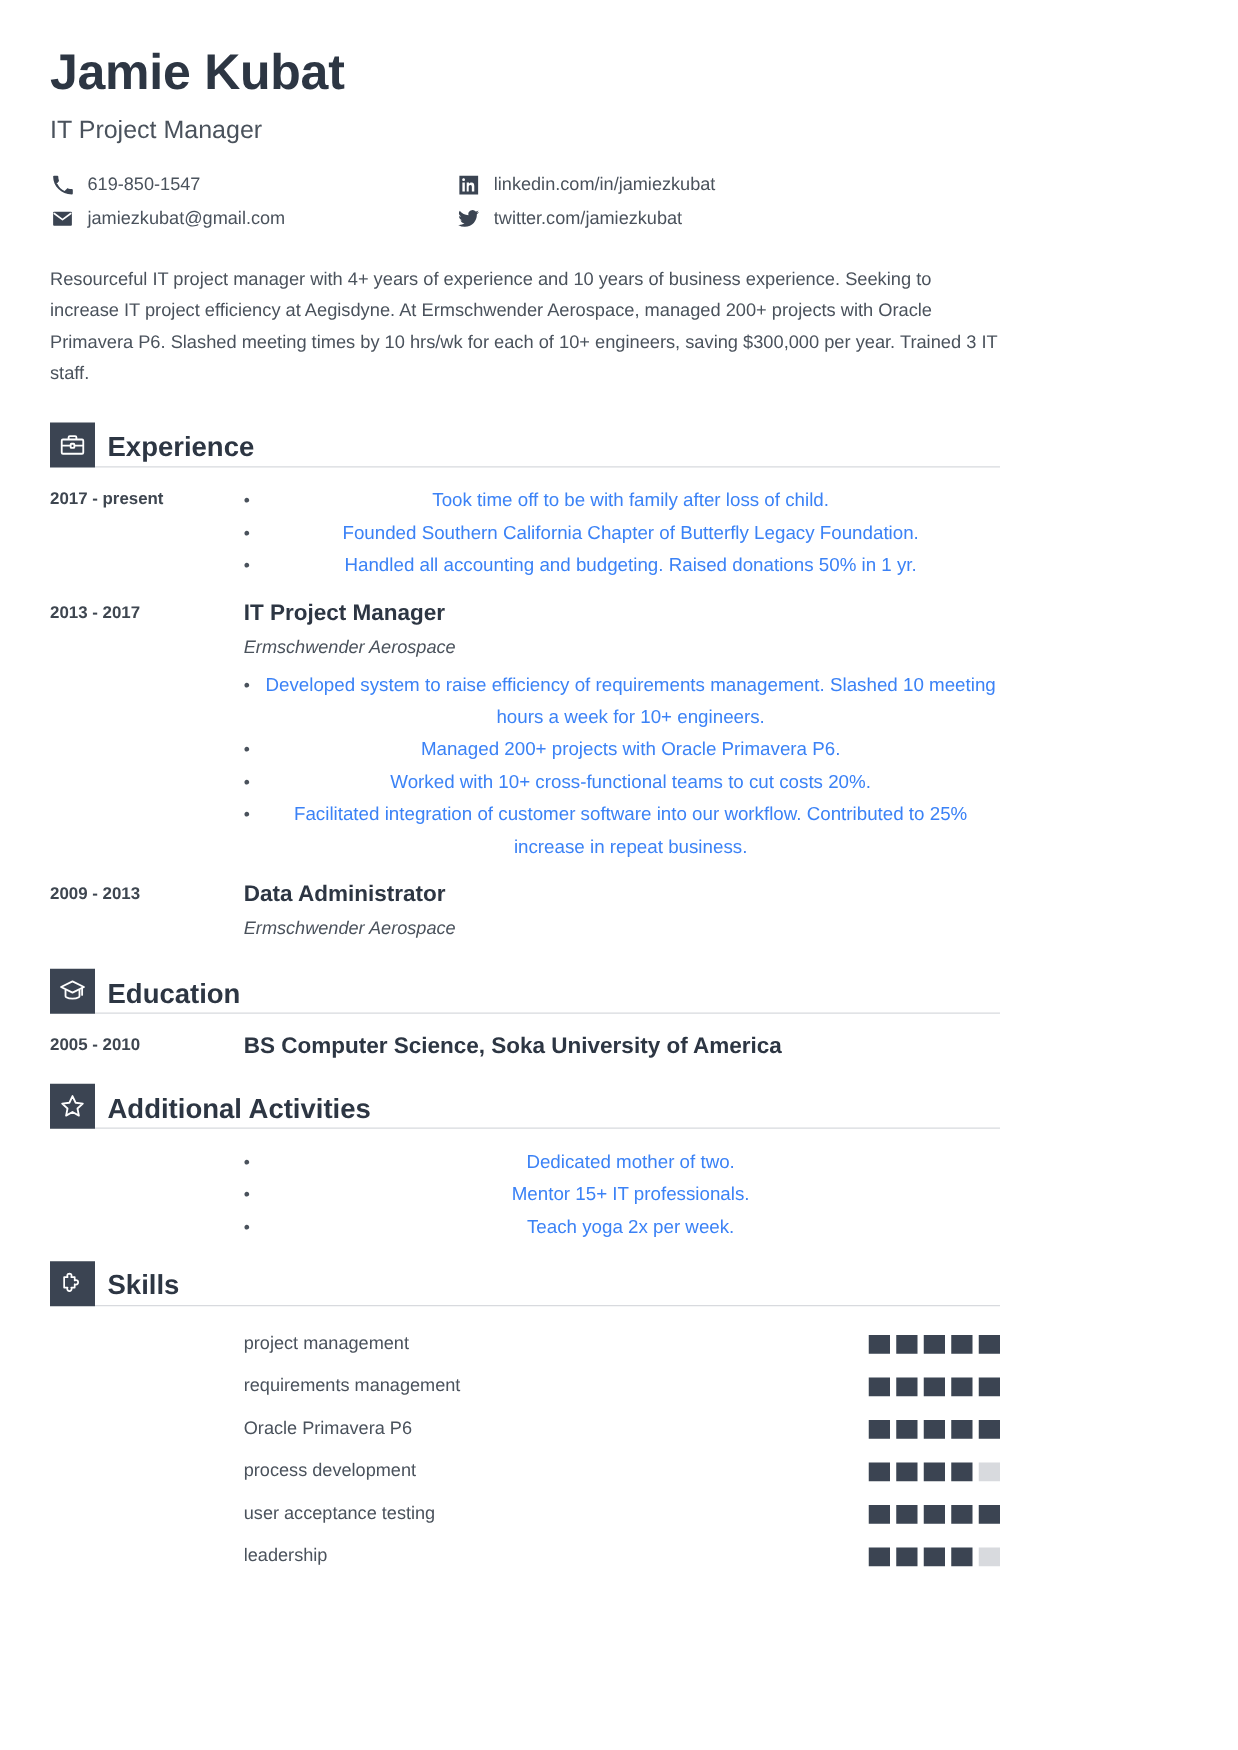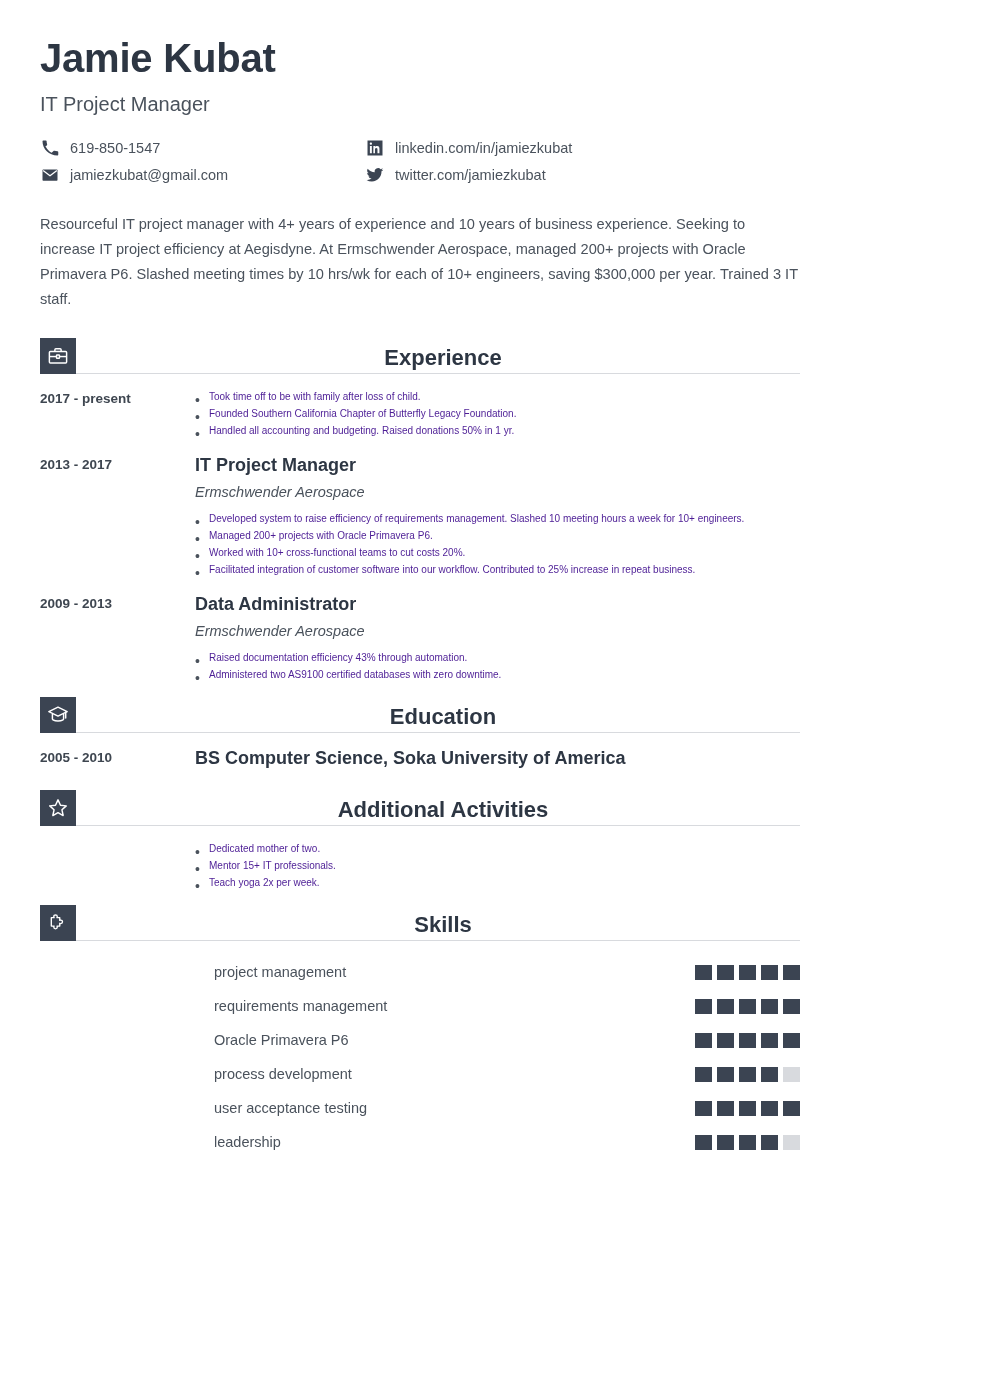--- a/index.html
+++ b/index.html
@@ -90,21 +90,20 @@
     flex: 0 0 36px;
   }
   .section-icon svg { display: block; }
   .section-title-wrap {
     flex: 1 1 auto;
     display: flex;
     flex-direction: column;
     justify-content: flex-end;
     padding-left: 10px;
     border-bottom: 1px solid #d8dade;
-    align-items: center;
   }
   .section-title {
     font-size: 22px;
     font-weight: bold;
     color: #2d3643;
     line-height: 1.05;
     padding-bottom: 4px;
   }
 
   
@@ -138,23 +137,24 @@
     margin-bottom: 6px;
   }
   ul.bullets {
     list-style: none;
     margin: 0;
     padding: 0;
   }
   ul.bullets li {
     position: relative;
     padding-left: 14px;
-    font-size: 10px;
+    font-size: 15px;
     line-height: 1.72;
-    color: #4c1d95;
+    color: #3b82f6;
+    text-align: center;
   }
   ul.bullets li::before {
     content: "\2022";
     position: absolute;
     left: 0;
     top: 0;
     color: #4a525c;
     font-size: 14px;
   }
 
@@ -164,21 +164,20 @@
     display: flex;
     align-items: center;
     margin-left: 155px;
     height: 34px;
   }
   .skill-name {
     flex: 1 1 auto;
     font-size: 14.5px;
     color: #4a525c;
     line-height: 1.4;
-    margin-left: 19px;
   }
   .skill-dots {
     flex: 0 0 auto;
     display: flex;
     gap: 5px;
   }
   .dot {
     width: 17px;
     height: 15px;
     background: #d8dade;
@@ -280,24 +279,20 @@
             <li>Facilitated integration of customer software into our workflow. Contributed to 25% increase in repeat business.</li>
           </ul>
         </div>
       </div>
 
       <div class="entry">
         <div class="entry-date">2009 - 2013</div>
         <div class="entry-body">
           <div class="entry-title">Data Administrator</div>
           <div class="entry-org">Ermschwender Aerospace</div>
-          <ul class="bullets">
-            <li>Raised documentation efficiency 43% through automation.</li>
-            <li>Administered two AS9100 certified databases with zero downtime.</li>
-          </ul>
         </div>
       </div>
 
     </div>
   </div>
 
   <div class="spacer-12"></div>
 
   <div class="section">
     <div class="section-head">

